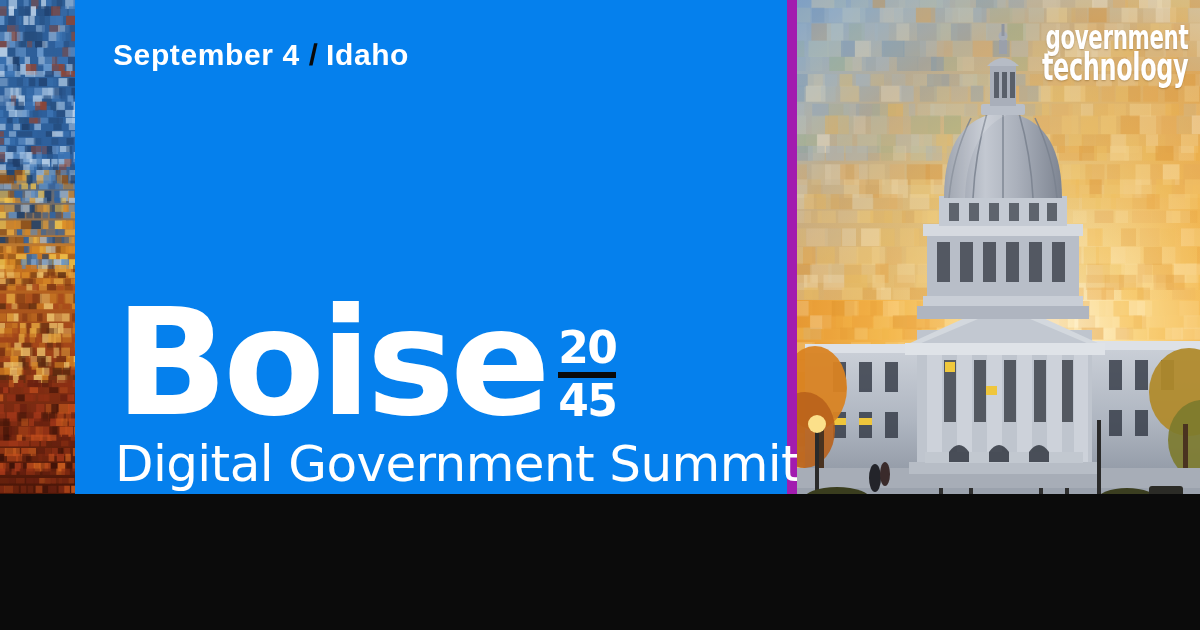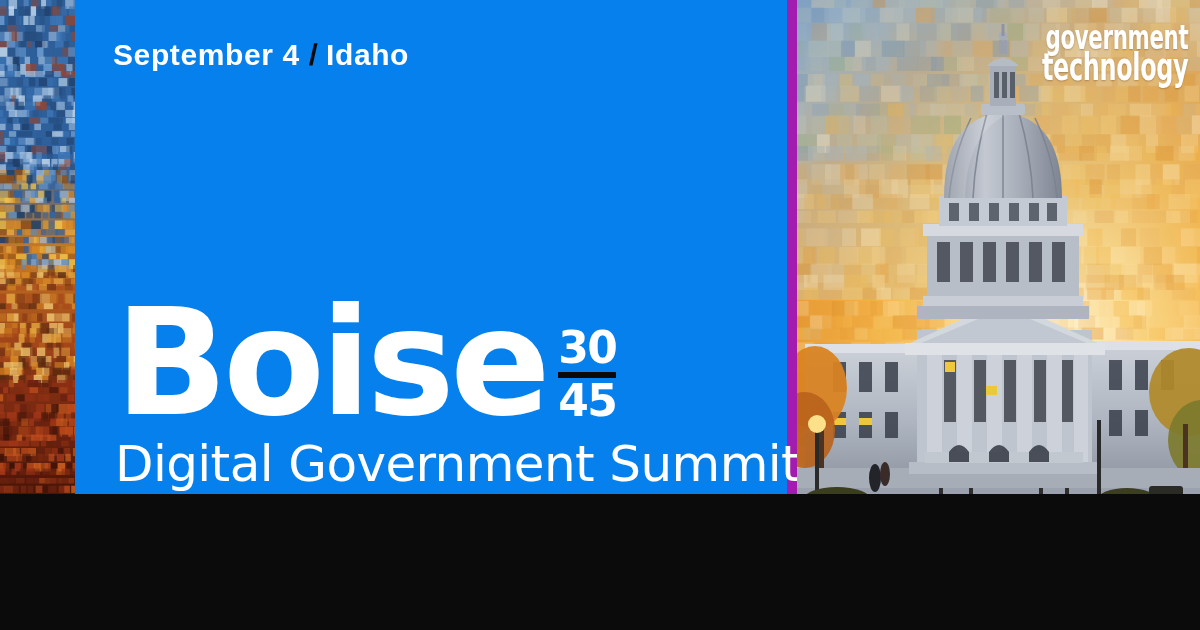--- a/index.html
+++ b/index.html
@@ -1045,21 +1045,21 @@
     <div class="date-line">
       <span class="seg">September 4</span>
       <span class="slash">/</span>
       <span class="seg">Idaho</span>
     </div>
 
     <div class="lockup">
       <div class="title-row">
         <span class="title-main">Boise</span>
         <span class="year-frac">
-          <span class="yr">30</span>
+          <span class="yr">20</span>
           <span class="bar"></span>
           <span class="yr">45</span>
         </span>
       </div>
       <div class="subtitle">Digital Government Summit</div>
     </div>
 
   </div>
 
   <div class="right-photo">

